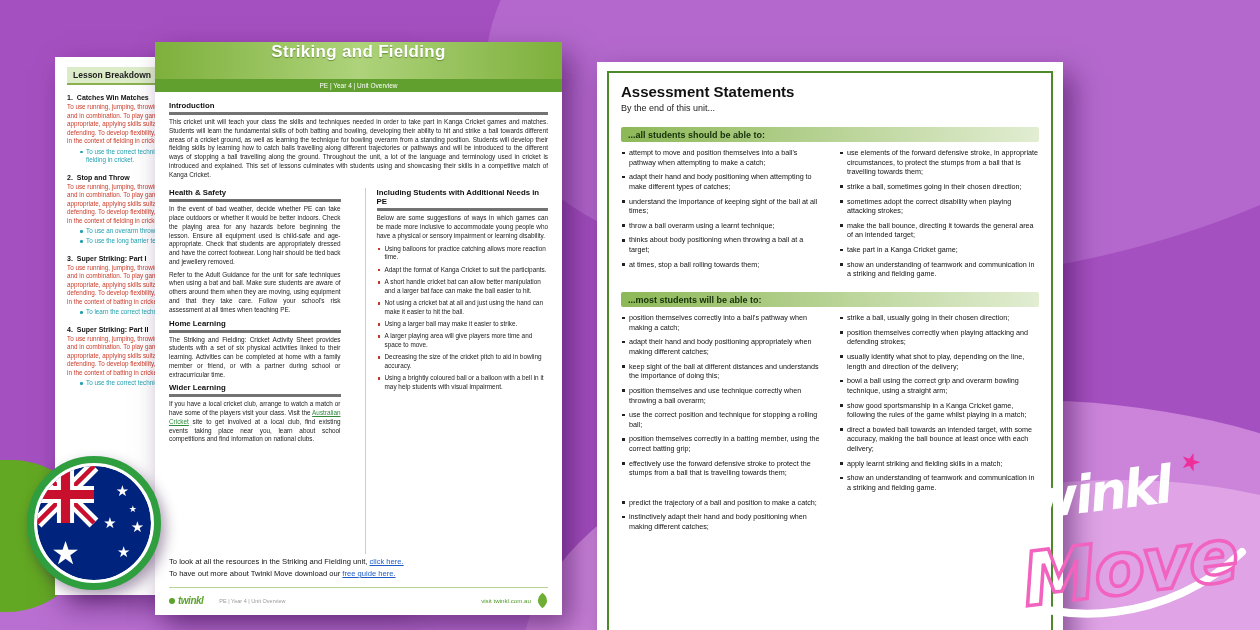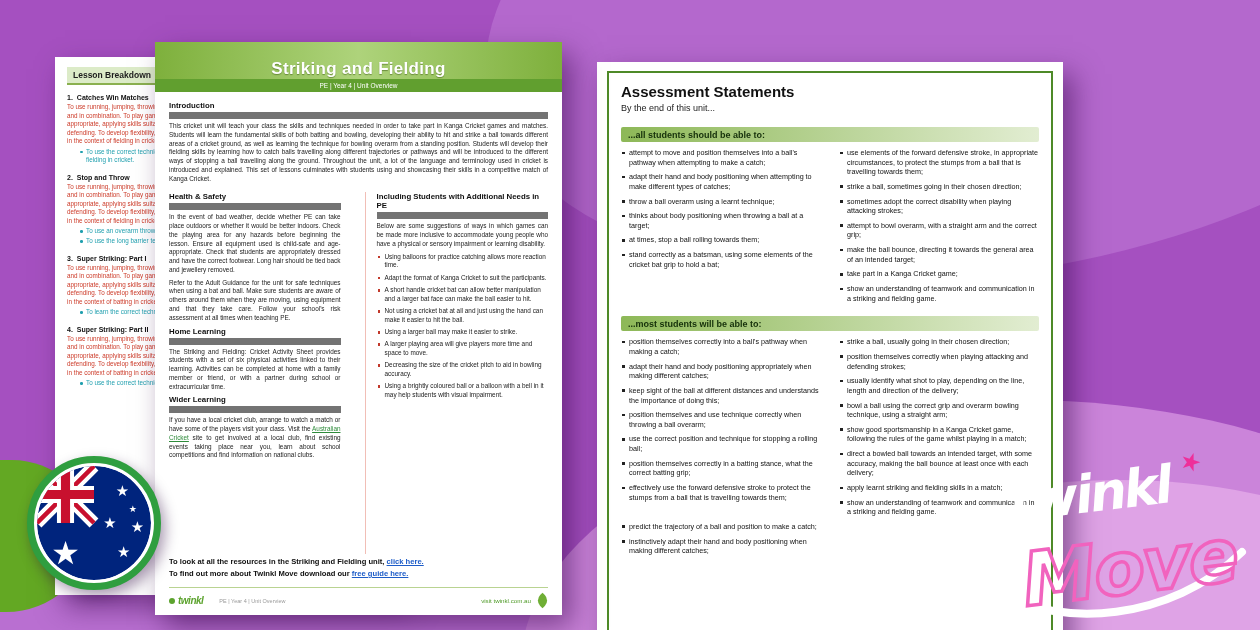--- a/index.html
+++ b/index.html
@@ -22,32 +22,32 @@
   .lesson{width:172px;margin-top:9px}
   .lesson-head{font-size:7px;font-weight:bold;color:#111;margin-bottom:2px}
   .lesson-head .num{margin-right:4px}
   .lesson-obj{font-size:6.3px;line-height:1.35;color:#cc3a28;text-align:left;margin-bottom:2px}
   .lesson-bullets{margin-left:12px}
   .lesson-bullets li{position:relative;padding-left:7px;font-size:6.3px;line-height:1.35;color:#1f9fae;margin-bottom:1.5px}
   .lesson-bullets li::before{content:"";position:absolute;left:1px;top:3px;width:2.6px;height:2.6px;border-radius:50%;background:#1f9fae}
 
   
   .page-unit{left:155px;top:42px;width:407px;height:573px;z-index:3;display:flex;flex-direction:column}
-  .unit-head{height:37px;background:linear-gradient(90deg,#7eb03c,#aed37b 50%,#7eb03c);display:flex;align-items:flex-end;justify-content:center}
+  .unit-head{height:37px;background:linear-gradient(90deg,#7eb03c,#aed37b 50%,#7eb03c);display:flex;align-items:flex-start;justify-content:center}
   .unit-head h1{color:#fff;font-size:17px;font-weight:bold;letter-spacing:.3px;text-shadow:0 1px 1px rgba(60,90,20,.55)}
   .unit-strip{height:13px;background:#619f2f;color:#fff;font-size:6.5px;display:flex;align-items:center;justify-content:center}
   .unit-body{flex:1;display:flex;flex-direction:column;padding:9px 14px 6px;overflow:hidden}
-  .sec h3{font-size:7.8px;font-weight:bold;color:#111;border-bottom:7px solid #737373;padding-bottom:2px;margin-bottom:3px}
+  .sec h3{font-size:7.8px;font-weight:bold;color:#111;border-bottom:3px solid #737373;padding-bottom:2px;margin-bottom:3px}
   .sec p{font-size:6.4px;line-height:1.37;color:#222;text-align:justify;margin-bottom:4px}
   .cols{display:flex;gap:24px;flex:1;margin-top:5px;min-height:0}
   .col{flex:1;min-width:0}
   .col-right{border-left:1px solid rgba(216,68,46,.35);padding-left:11px}
   .inc-list li{position:relative;padding-left:8px;font-size:6.4px;line-height:1.37;color:#222;margin-bottom:3.5px}
   .inc-list li::before{content:"";position:absolute;left:1px;top:3px;width:2.6px;height:2.6px;background:#c2392b}
-  .unit-links p{font-size:7.6px;font-weight:bold;color:#111;margin:3px 0}
+  .unit-links p{font-size:7.6px;font-weight:normal;color:#111;margin:3px 0}
   .doc-link{color:#1d5cc8;text-decoration:underline;cursor:pointer}
   .green-link{color:#2e8b3a;text-decoration:underline;cursor:pointer}
   .unit-footer{display:flex;align-items:center;border-top:1px solid #b9d391;padding-top:4px;margin-top:6px;height:22px}
   .foot-logo{color:#5ca32e;font-size:10px;font-weight:bold;font-style:italic;letter-spacing:-.5px}
   .foot-dot{width:6px;height:6px;border-radius:50%;background:#5ca32e;margin-right:3px}
   .foot-center{font-size:5.5px;color:#999;margin-left:16px}
   .foot-right{margin-left:auto;font-size:6.2px;color:#4f9a28;margin-right:6px}
   .leaf-icon{width:11px;height:11px;background:#6fae35;border-radius:0 70% 0 70%;transform:rotate(45deg)}
 
   
@@ -172,21 +172,21 @@
                 <li>Using a larger ball may make it easier to strike.</li>
                 <li>A larger playing area will give players more time and space to move.</li>
                 <li>Decreasing the size of the cricket pitch to aid in bowling accuracy.</li>
                 <li>Using a brightly coloured ball or a balloon with a bell in it may help students with visual impairment.</li>
               </ul>
           </div>
         </div>
       </div>
       <div class="unit-links">
         <p><span>To look at all the resources in the Striking and Fielding unit, </span><a class="doc-link">click here.</a></p>
-        <p><span>To find out more about Twinkl Move download our </span><a class="doc-link">free guide here.</a></p>
+        <p><span>To have out more about Twinkl Move download our </span><a class="doc-link">free guide here.</a></p>
       </div>
       <footer class="unit-footer">
         <span class="foot-dot"></span>
         <span class="foot-logo">twinkl</span>
         <span class="foot-center">PE | Year 4 | Unit Overview</span>
         <span class="foot-right">visit twinkl.com.au</span>
         <span class="leaf-icon"></span>
       </footer>
     </div>
   </section>
@@ -197,49 +197,48 @@
       <p class="assess-sub">By the end of this unit...</p>
       <div>
 
           <div class="assess-section">
             <div class="assess-bar">...all students should be able to:</div>
             <div class="assess-cols">
               <ul class="assess-col">
 
               <li>attempt to move and position themselves into a ball's pathway when attempting to make a catch;</li>
                 <li>adapt their hand and body positioning when attempting to make different types of catches;</li>
+                <li>understand the importance of keeping sight of the ball at all times;</li>
                 <li>throw a ball overarm using a learnt technique;</li>
                 <li>thinks about body positioning when throwing a ball at a target;</li>
                 <li>at times, stop a ball rolling towards them;</li>
-                <li>stand correctly as a batsman, using some elements of the cricket bat grip to hold a bat;</li>
               </ul>
               <ul class="assess-col">
 
               <li>use elements of the forward defensive stroke, in appropriate circumstances, to protect the stumps from a ball that is travelling towards them;</li>
                 <li>strike a ball, sometimes going in their chosen direction;</li>
                 <li>sometimes adopt the correct disability when playing attacking strokes;</li>
-                <li>attempt to bowl overarm, with a straight arm and the correct grip;</li>
                 <li>make the ball bounce, directing it towards the general area of an intended target;</li>
                 <li>take part in a Kanga Cricket game;</li>
                 <li>show an understanding of teamwork and communication in a striking and fielding game.</li>
               </ul>
             </div>
           </div>
 
           <div class="assess-section">
             <div class="assess-bar">...most students will be able to:</div>
             <div class="assess-cols">
               <ul class="assess-col">
 
               <li>position themselves correctly into a ball's pathway when making a catch;</li>
                 <li>adapt their hand and body positioning appropriately when making different catches;</li>
                 <li>keep sight of the ball at different distances and understands the importance of doing this;</li>
                 <li>position themselves and use technique correctly when throwing a ball overarm;</li>
                 <li>use the correct position and technique for stopping a rolling ball;</li>
-                <li>position themselves correctly in a batting stance, what the correct batting grip;</li>
+                <li>position themselves correctly in a batting member, using the correct batting grip;</li>
                 <li>effectively use the forward defensive stroke to protect the stumps from a ball that is travelling towards them;</li>
               </ul>
               <ul class="assess-col">
 
               <li>strike a ball, usually going in their chosen direction;</li>
                 <li>position themselves correctly when playing attacking and defending strokes;</li>
                 <li>usually identify what shot to play, depending on the line, length and direction of the delivery;</li>
                 <li>bowl a ball using the correct grip and overarm bowling technique, using a straight arm;</li>
                 <li>show good sportsmanship in a Kanga Cricket game, following the rules of the game whilst playing in a match;</li>
                 <li>direct  a bowled ball towards an intended target, with some accuracy, making the ball bounce at least once with each delivery;</li>

